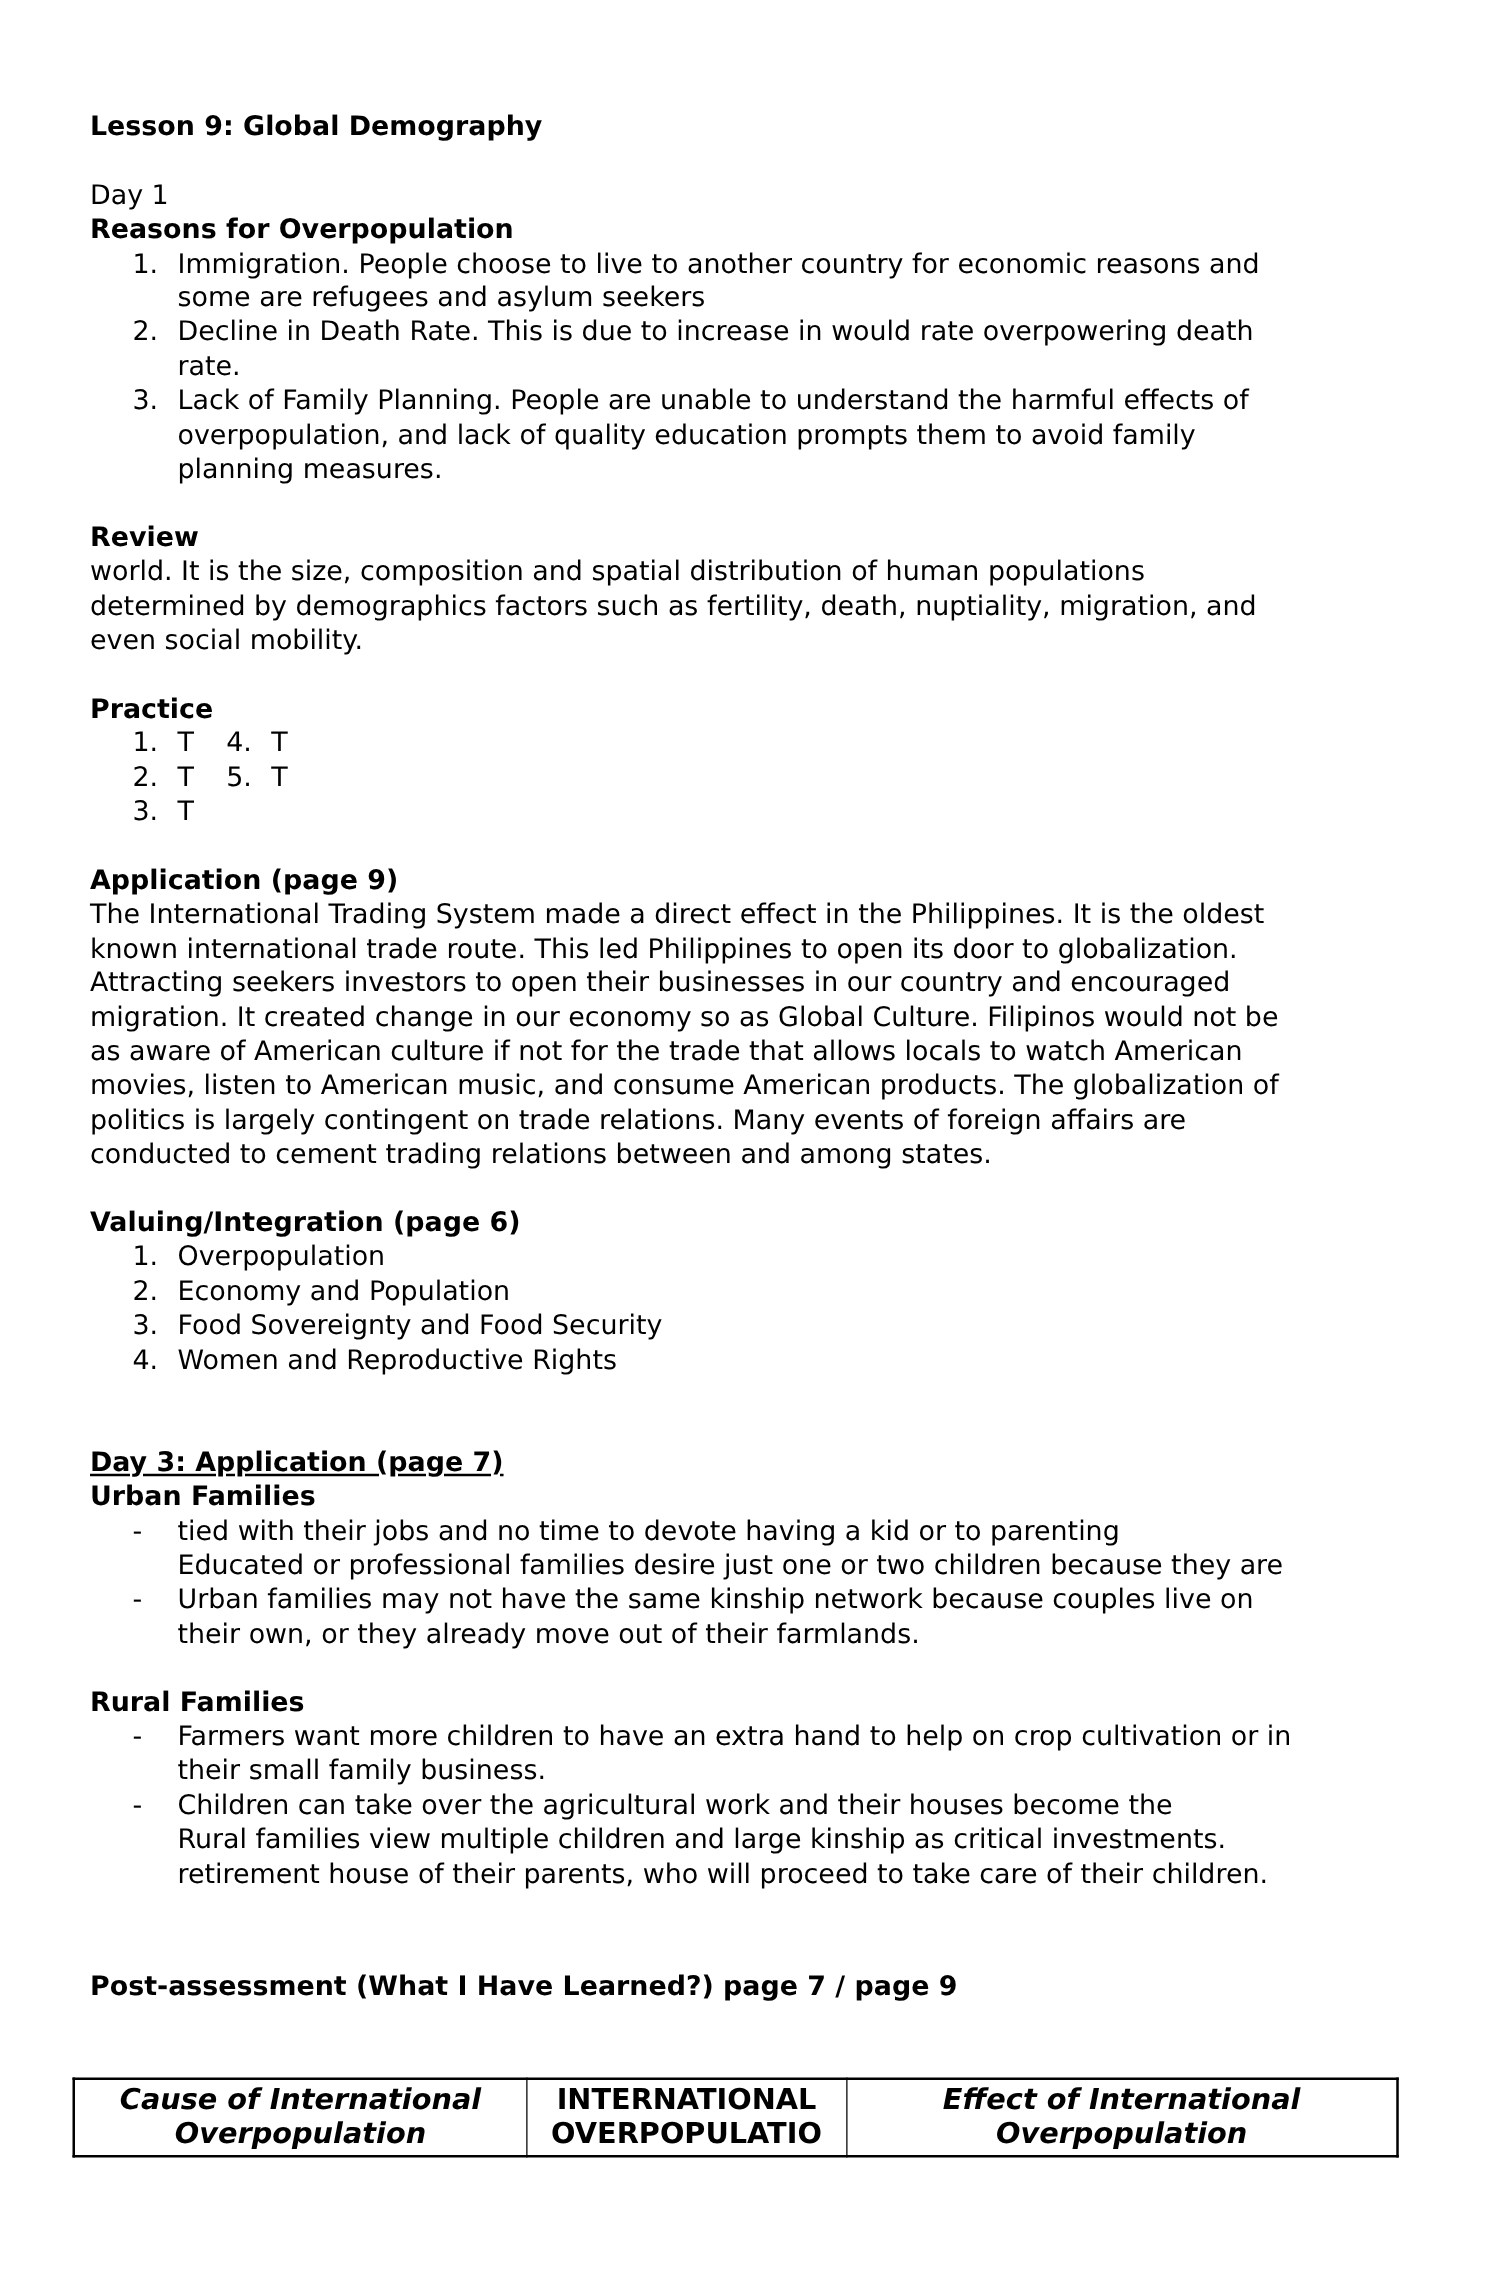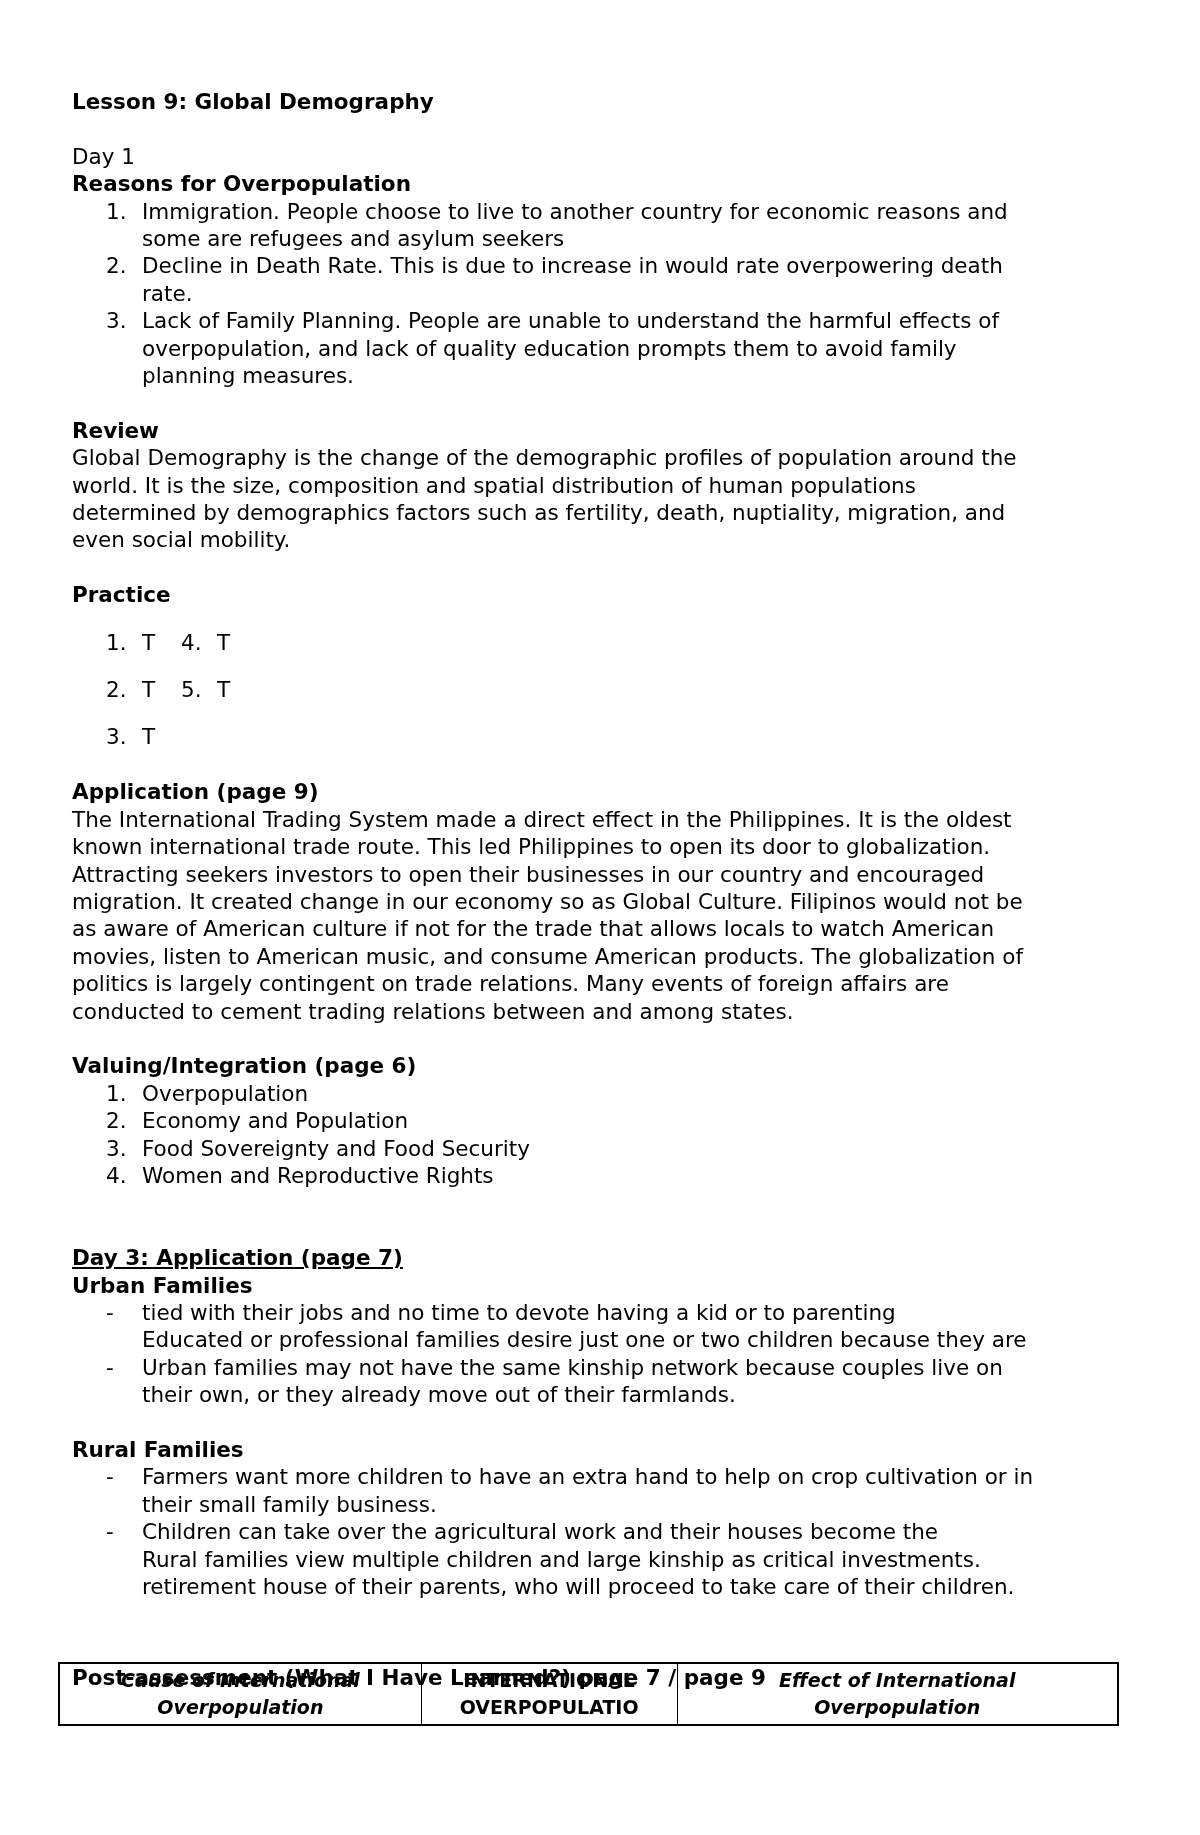--- a/index.html
+++ b/index.html
@@ -18,25 +18,25 @@
   .ol { display: block; }
   .li { display: flex; }
   .li .num { width: 70px; text-align: right; padding-right: 0; flex: 0 0 70px; box-sizing: border-box; }
   .li .num span { display: inline-block; width: 36px; text-align: left; }
   .li .body { flex: 1; }
   .li .body .row { display: block; white-space: nowrap; }
   .bullet .num span { text-align: left; }
   .practice { display: flex; }
   .practice .col { width: 75px; }
   .practice .col.first { padding-left: 34px; width: 75px; }
-  .practice .item { display: block; margin-top: 20px; }
+  .practice .item { display: block; }
   .practice .item .n { display: inline-block; width: 36px; }
   table.grid {
     position: absolute; left: 58px; top: 1662px; width: 1061px;
-    border-collapse: collapse; font-size: 19px; line-height: 27.4px;
+    border-collapse: collapse; font-size: 23px; line-height: 27.4px;
   }
   table.grid td {
     border: 1px solid #000; text-align: center; vertical-align: top;
     padding: 3px 2px 2px 2px; font-weight: bold;
   }
   table.grid { border: 2px solid #000; }
   table.grid td.it { font-style: italic; }
   .small-gap { height: 36px; }
 </style>
 </head>
@@ -71,21 +71,20 @@
         <span class="row">Lack of Family Planning.  People are unable to understand the harmful effects of</span>
         <span class="row">overpopulation, and lack of quality education prompts them to avoid family</span>
         <span class="row">planning measures.</span>
       </div>
     </div>
   </div>
   <div class="blank"></div>
 
   <span class="line b">Review</span>
   <div class="para">
-    <span class="row">Global Demography is the change of the demographic profiles of population around the</span>
     <span class="row">world. It is the size, composition and spatial distribution of human populations</span>
     <span class="row">determined by demographics factors such as fertility, death, nuptiality, migration, and</span>
     <span class="row">even social mobility.</span>
   </div>
   <div class="blank"></div>
 
   <span class="line b">Practice</span>
   <div class="practice">
     <div class="col first">
       <span class="item"><span class="n">1.</span><span>T</span></span>

